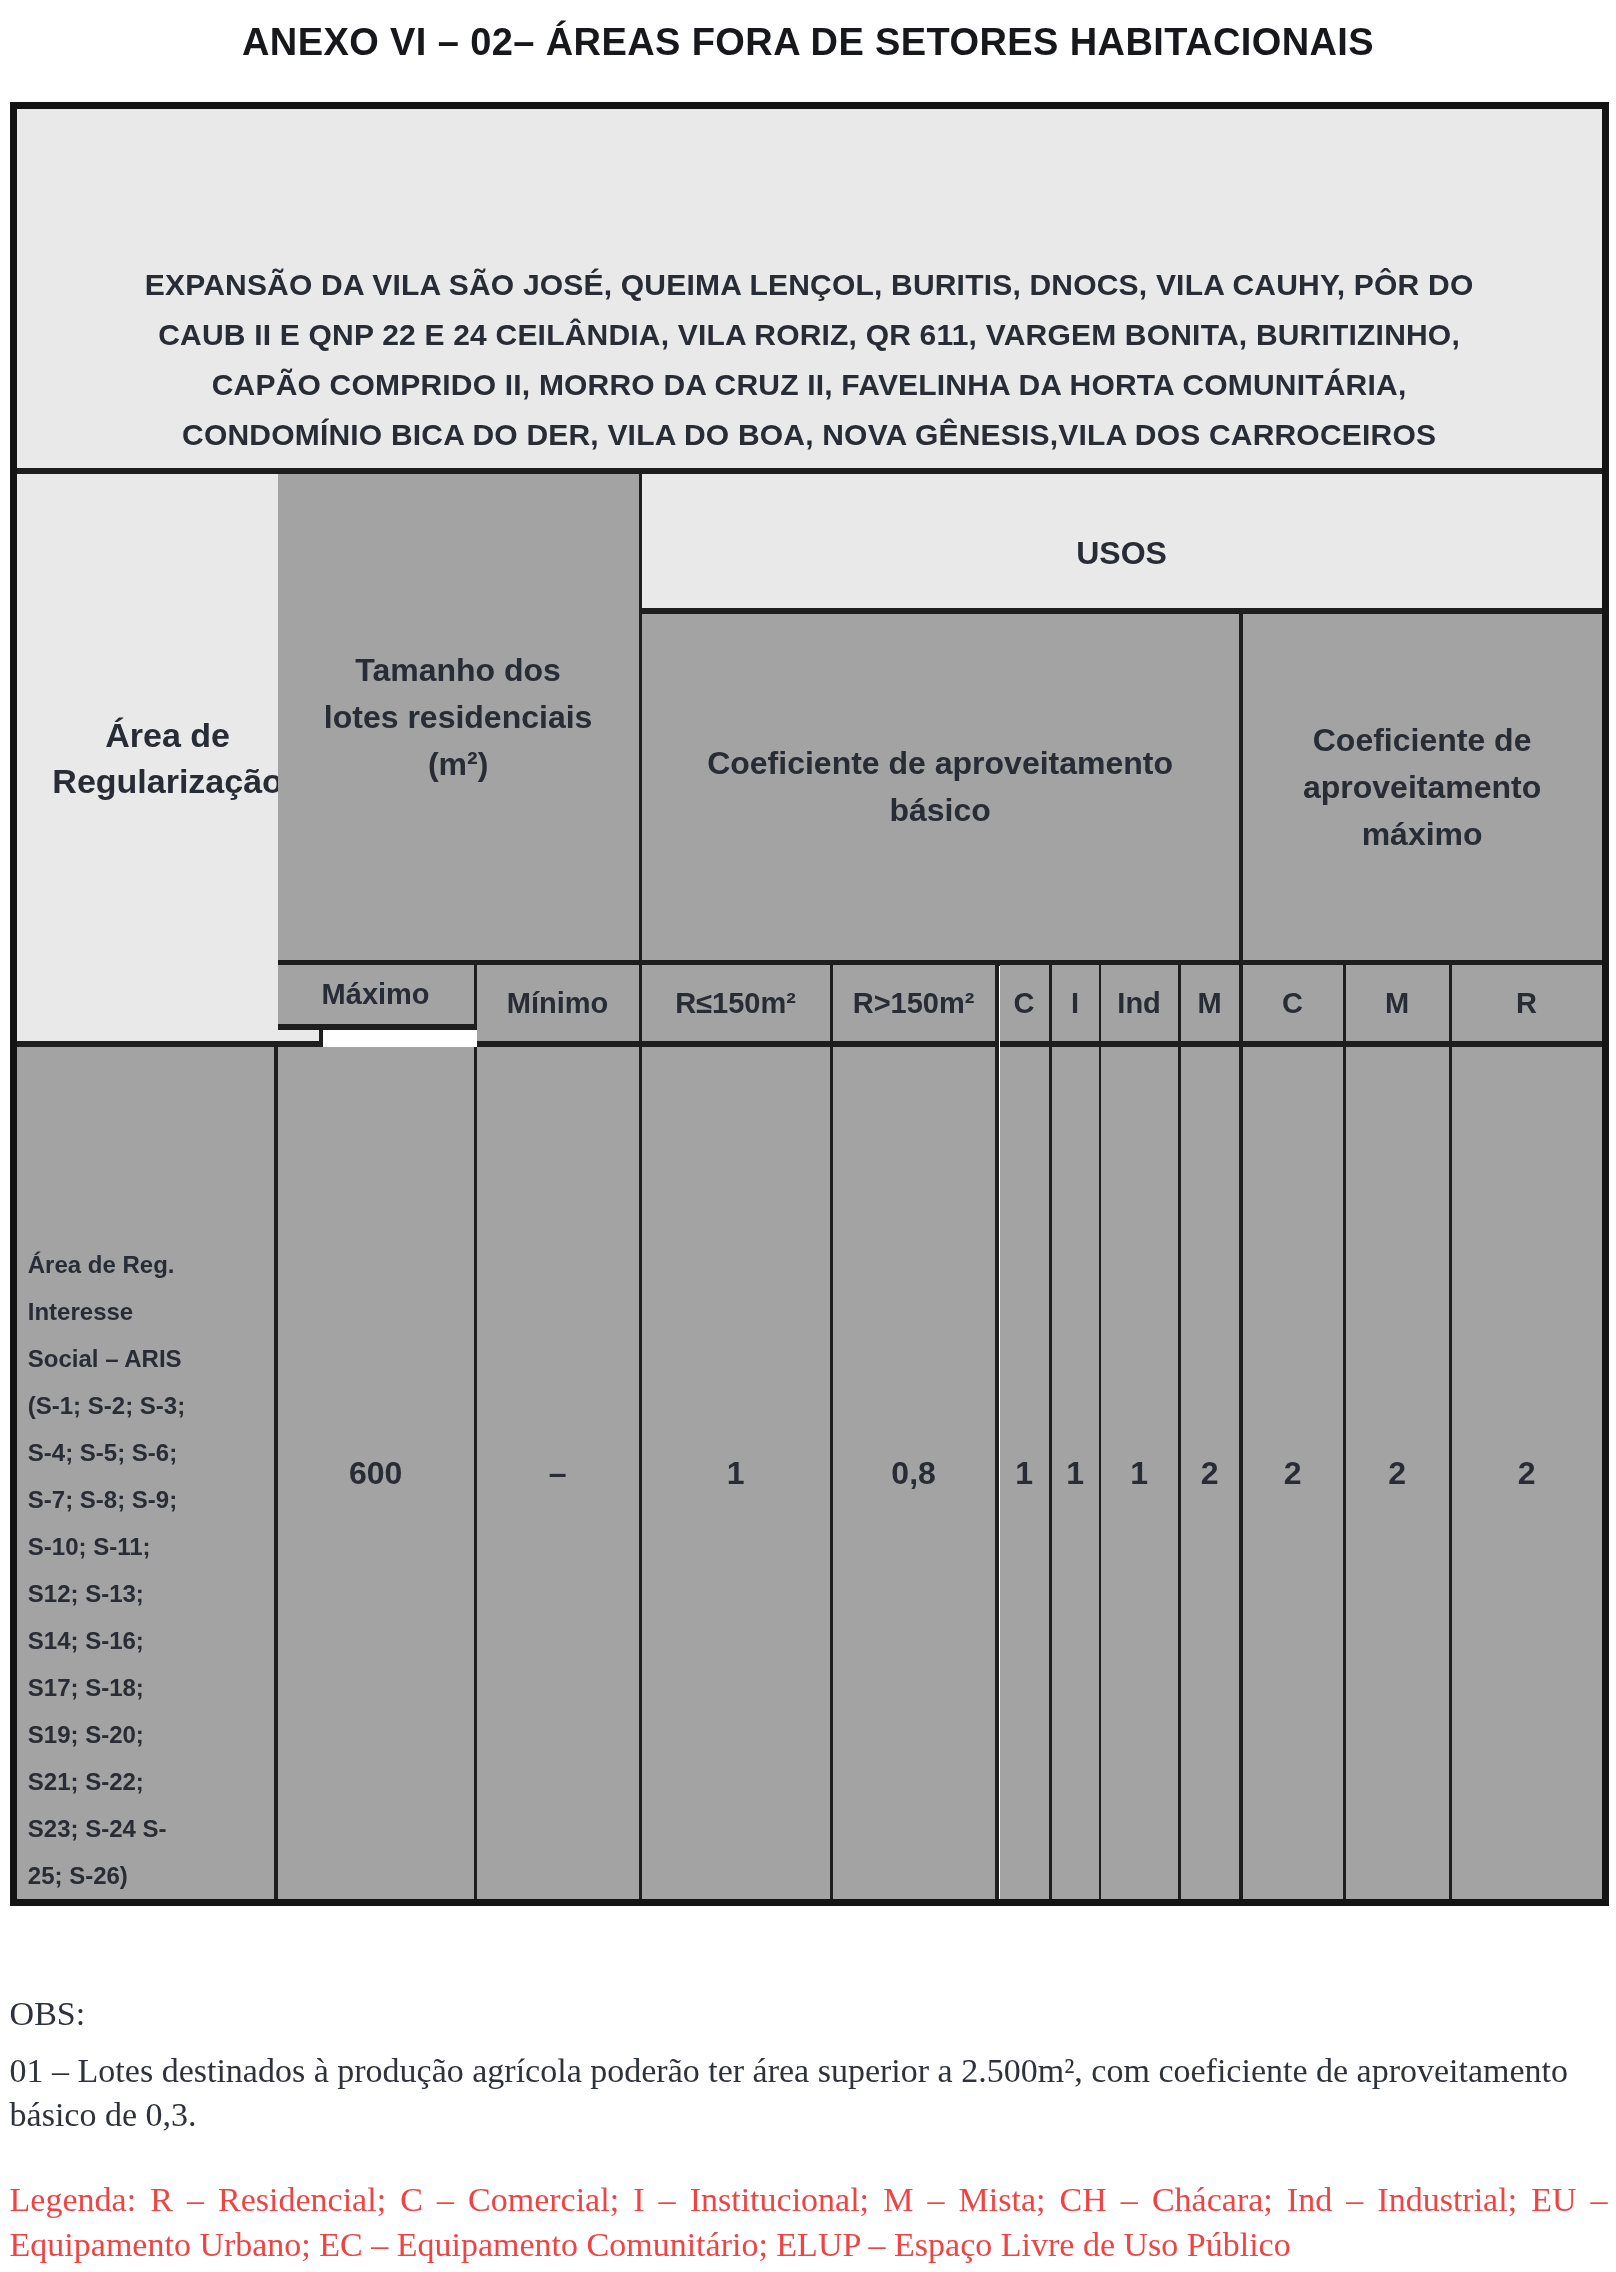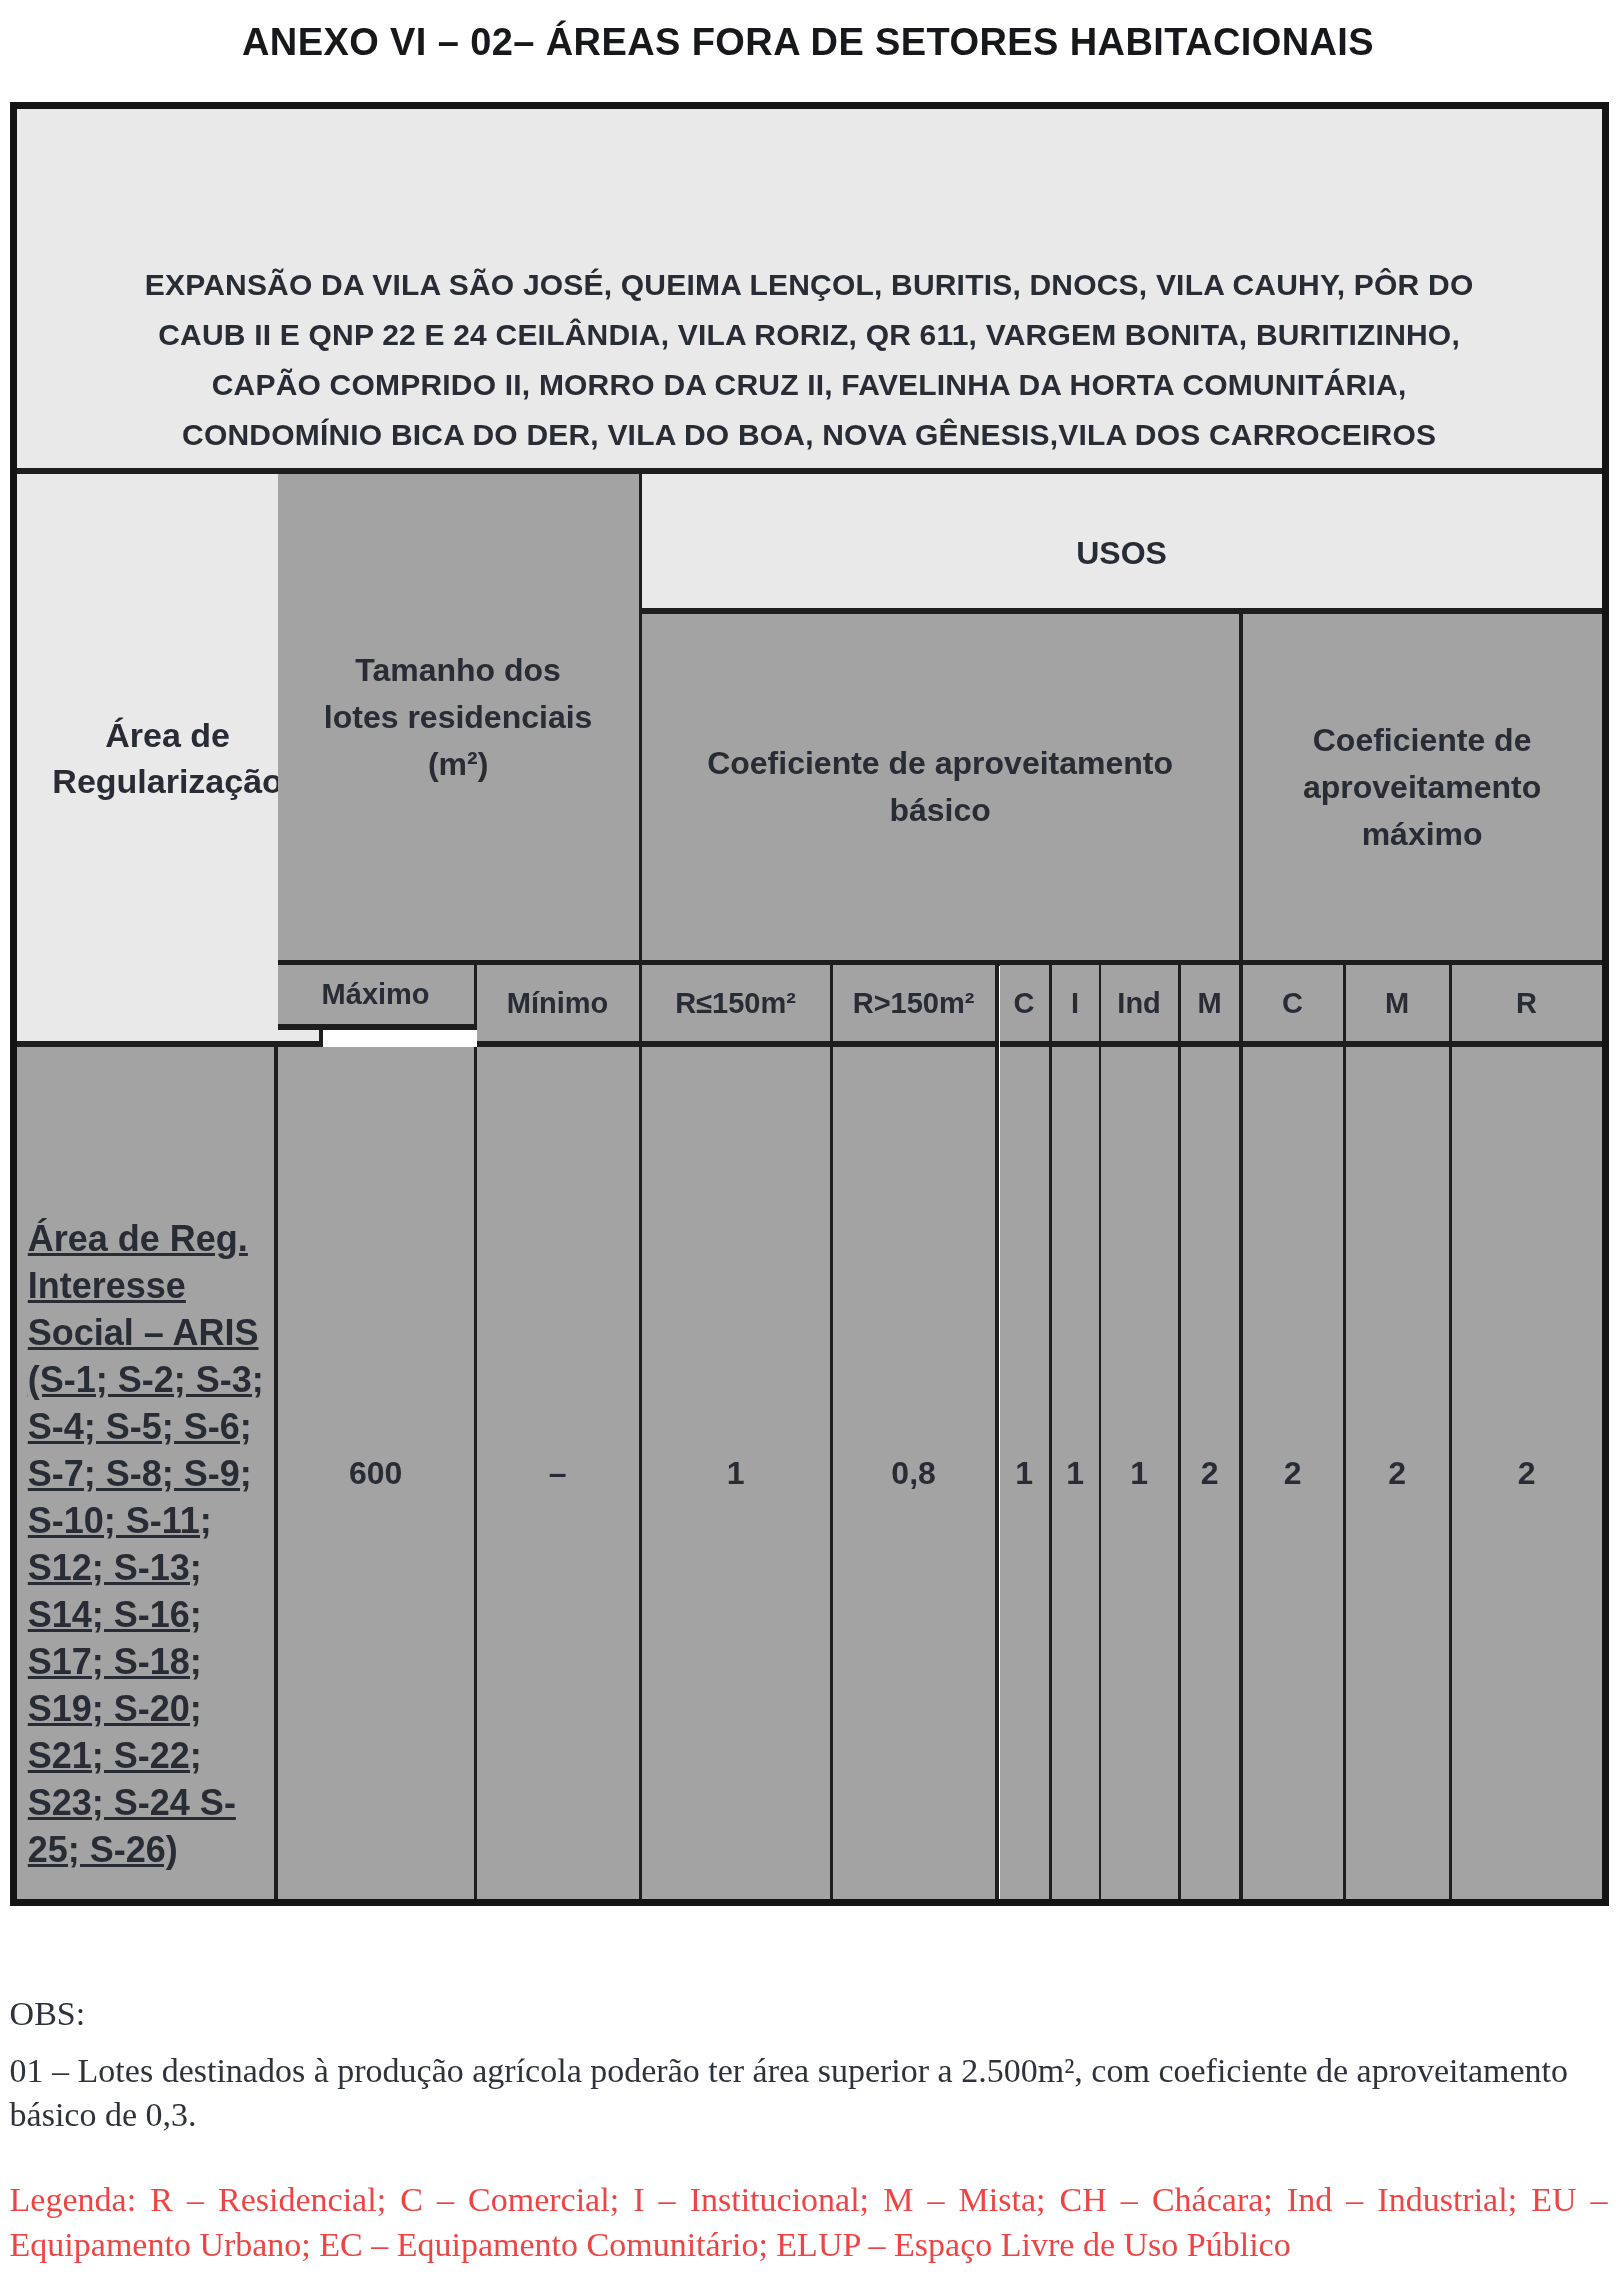--- a/index.html
+++ b/index.html
@@ -23,22 +23,22 @@
     text-align:center;font-weight:700;color:#282c34;
   }
   .gray{background:#e9e9e9;}
   .region-cell{justify-content:flex-end;padding-bottom:8px;}
   .region-line{font-size:30px;line-height:50px;letter-spacing:0.2px;white-space:nowrap;text-align:center;}
   .hdr-big{font-size:34px;line-height:46px;}
   .hdr-mid{font-size:32px;line-height:47px;}
   .sub{font-size:29px;}
   .val{font-size:32px;}
   .label-cell{
-    justify-content:center;align-items:flex-start;text-align:left;
-    padding:141px 4.8px 0 11.2px;font-size:36px;line-height:47px;text-decoration:underline;
+    justify-content:flex-end;align-items:flex-start;text-align:left;
+    padding:141px 4.8px 0 11.2px;font-size:24px;line-height:47px;
   }
   .label-line{white-space:nowrap;}
   
   .notes{
     margin:86px 0 0 9.6px;font-family:"Liberation Serif",serif;
     font-size:34px;line-height:44px;color:#2e323a;max-width:1559px;
   }
   .obs-label{margin-bottom:13px;}
   .legend{
     margin:40px 0 0 9.6px;font-family:Liberation Serif, serif;

